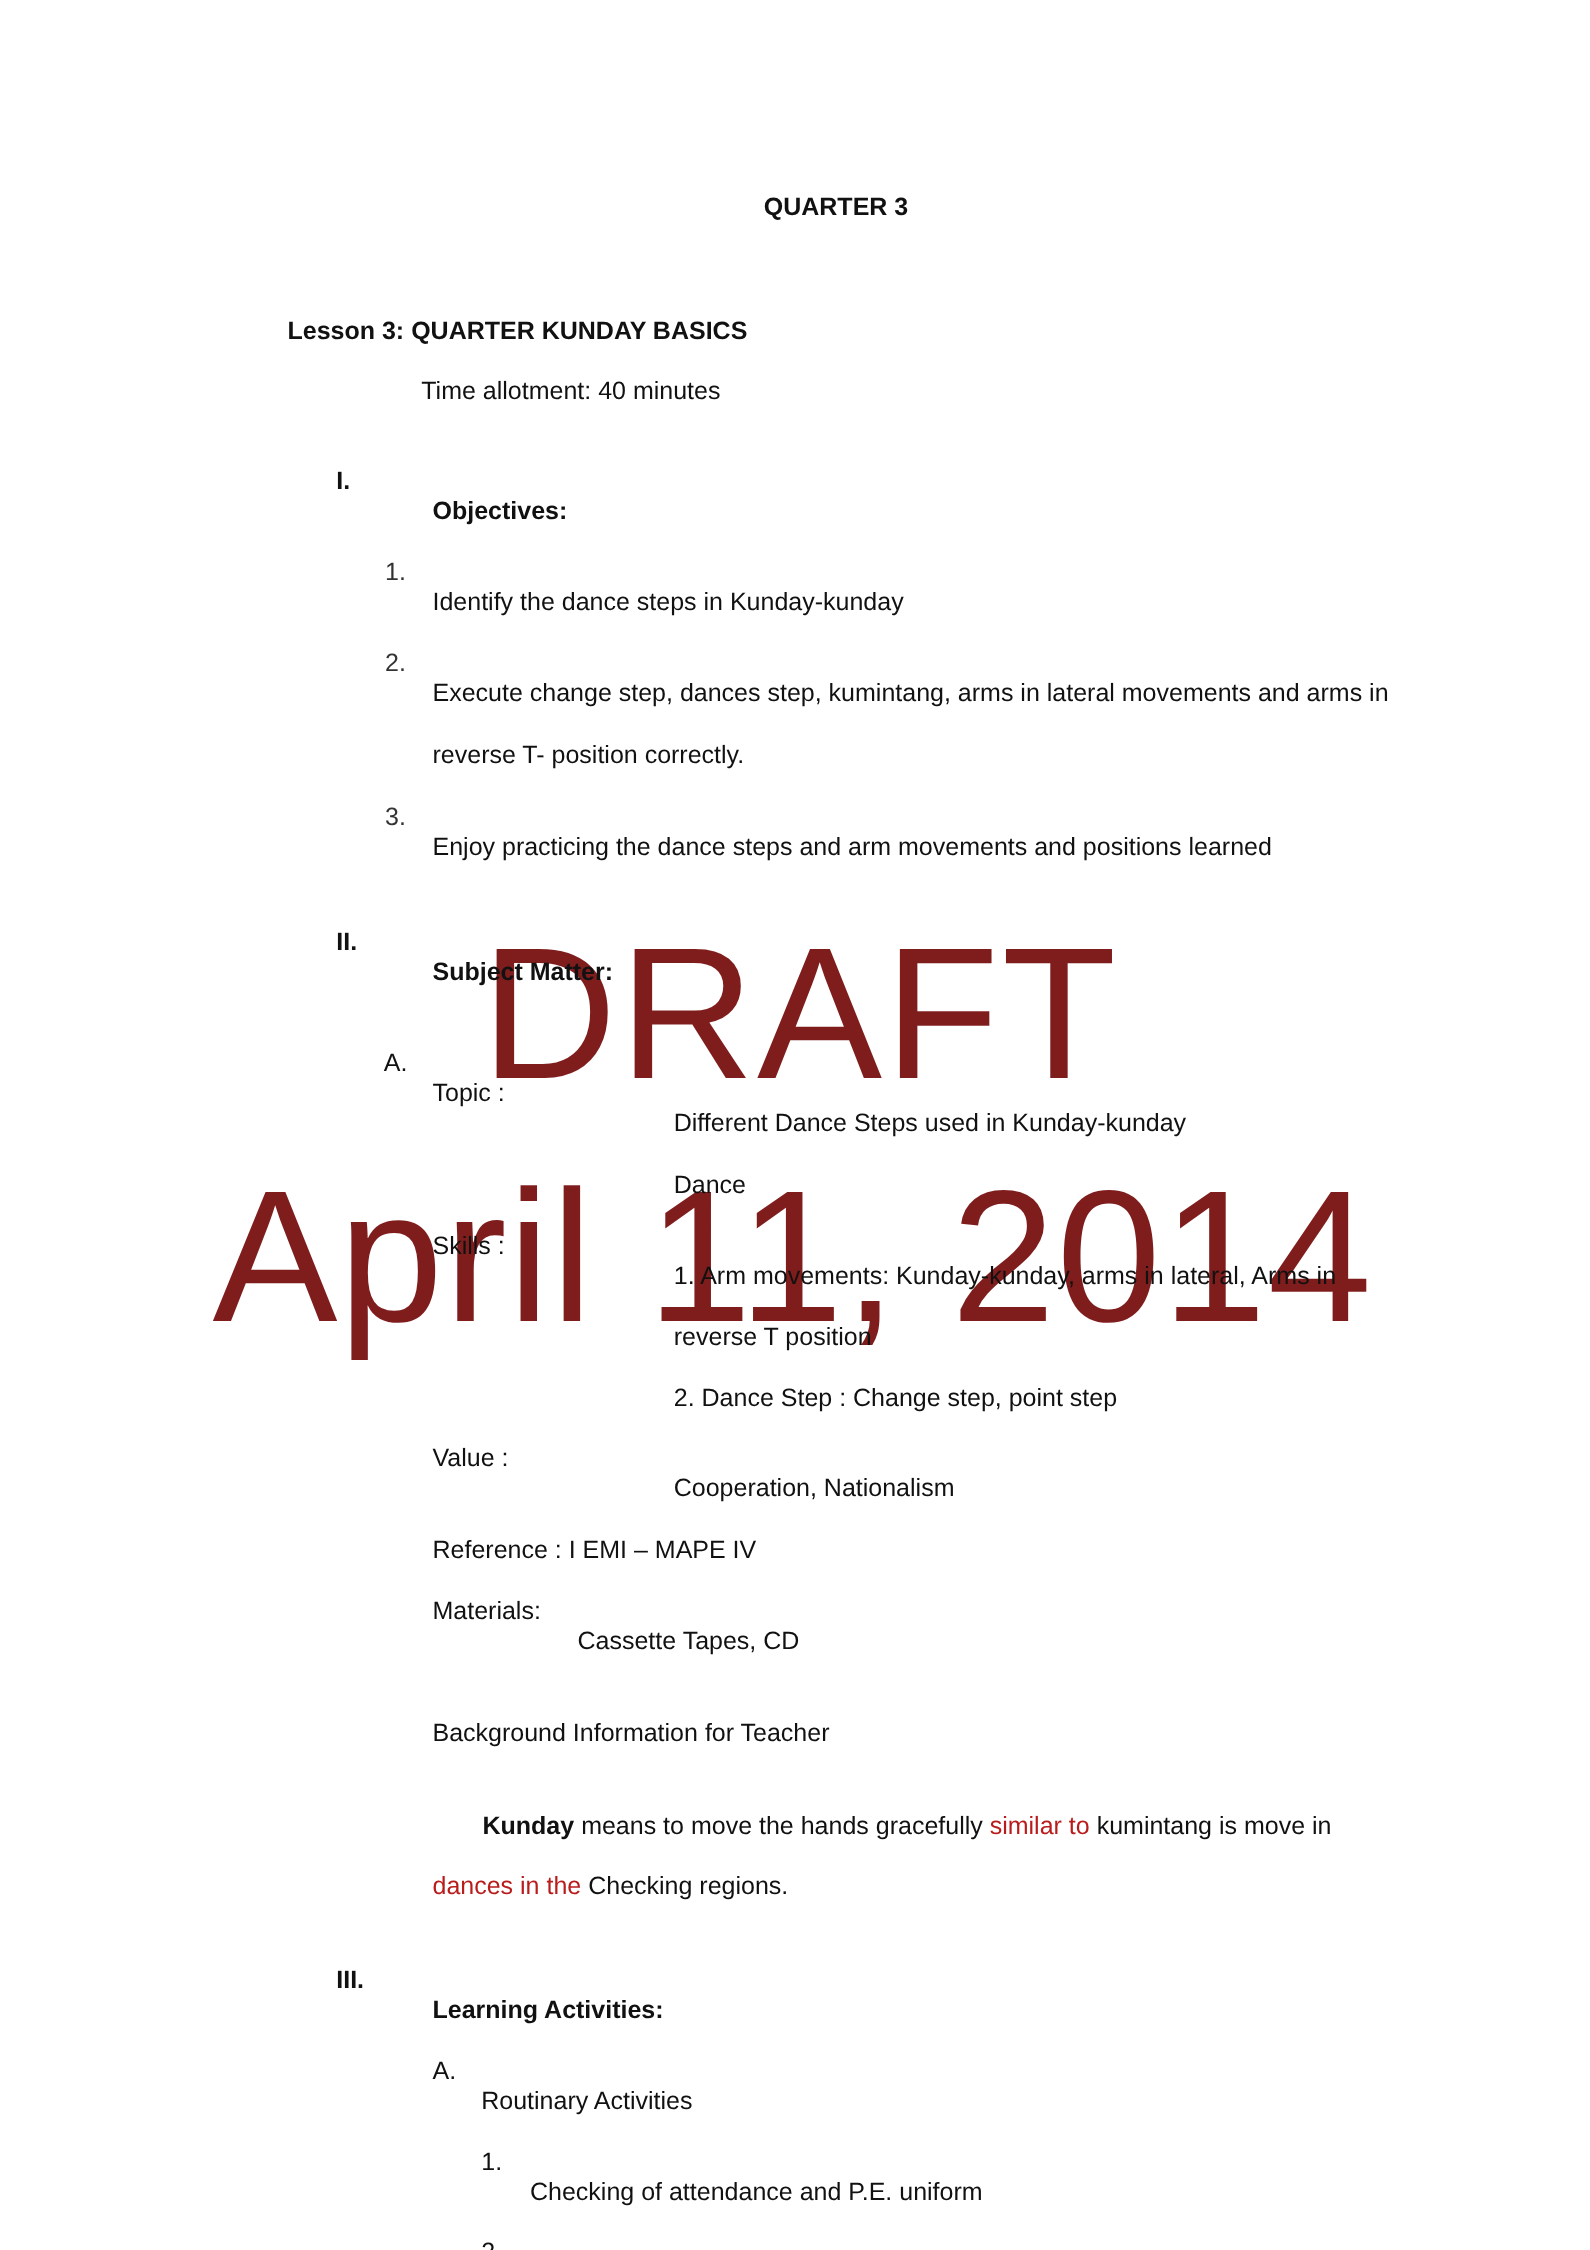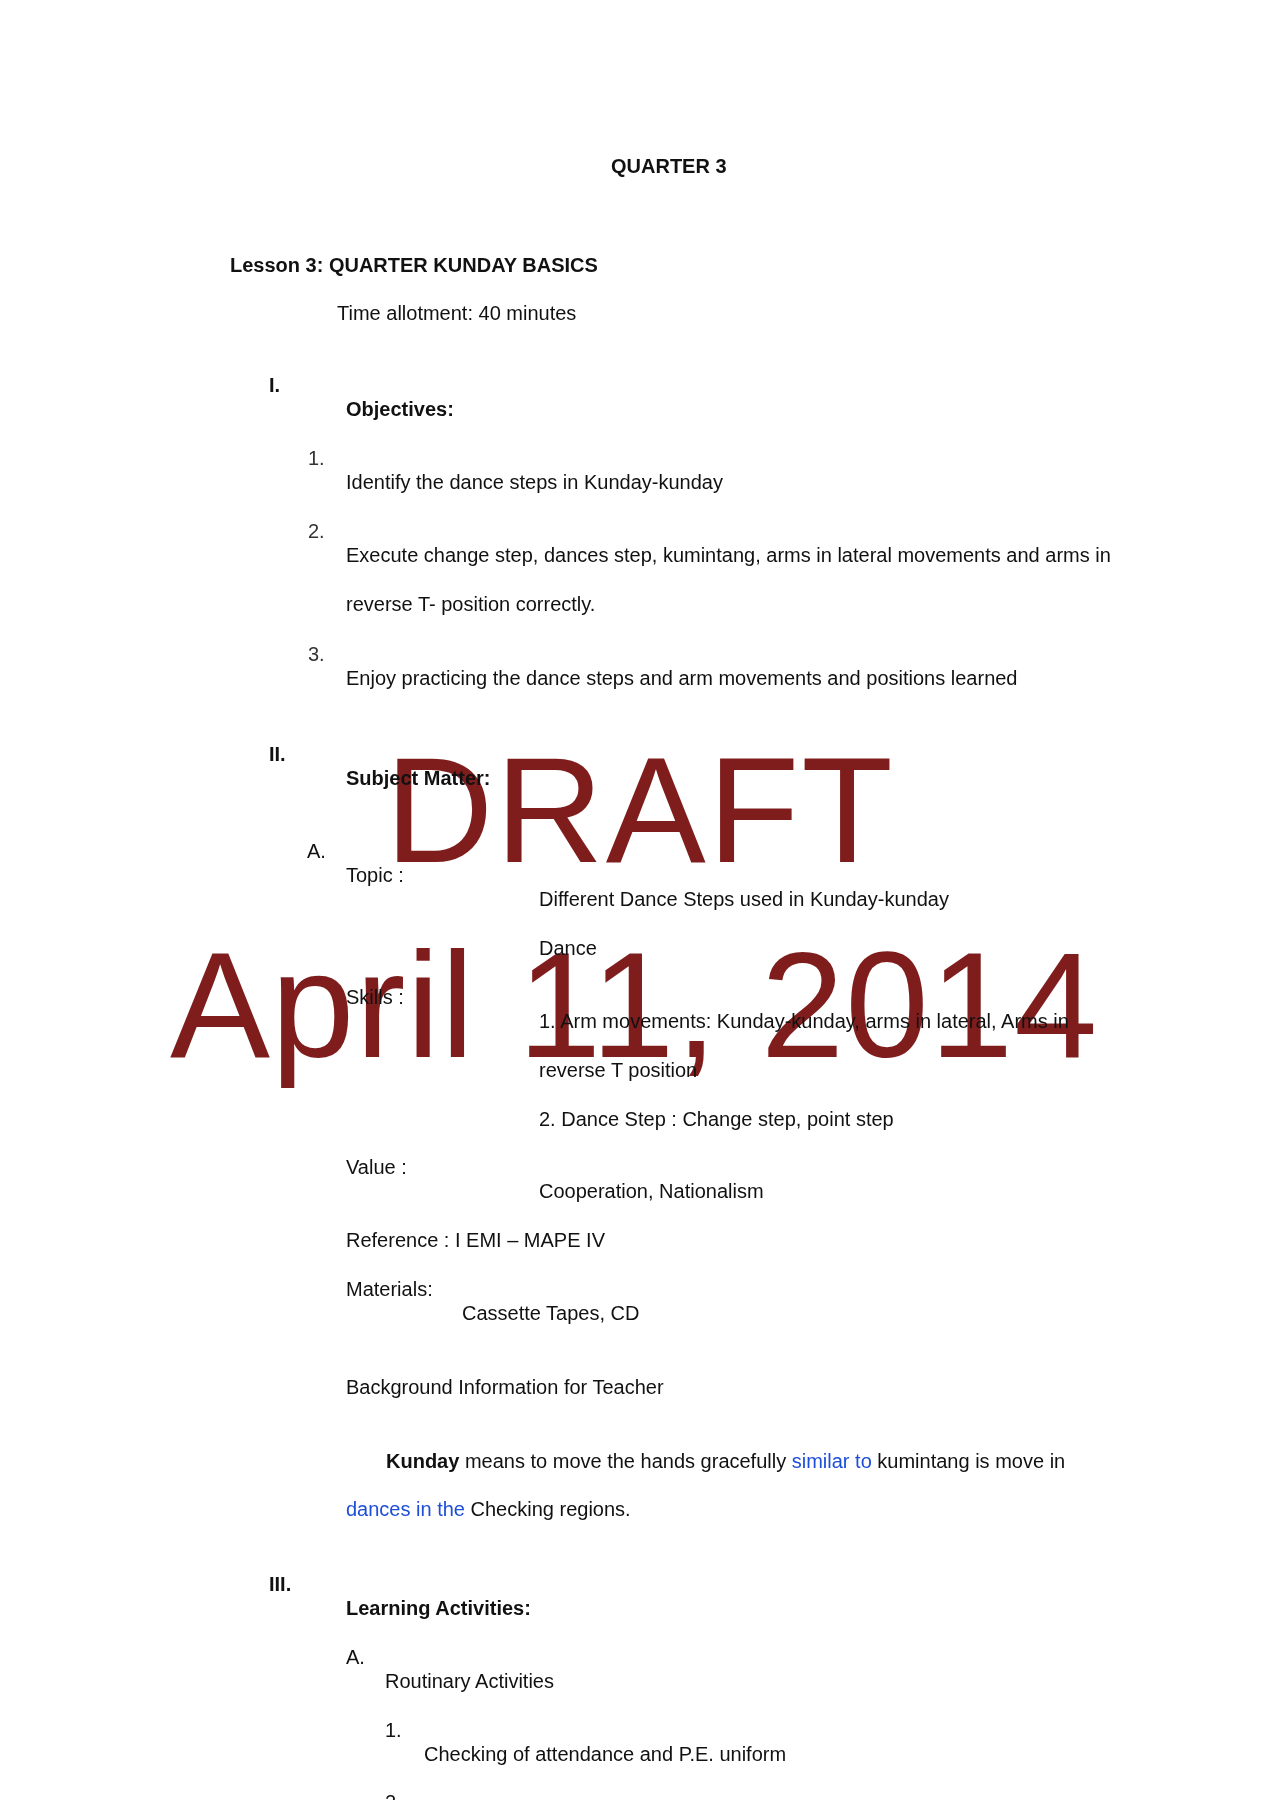--- a/index.html
+++ b/index.html
@@ -1,21 +1,21 @@
 <!DOCTYPE html>
 <html><head>
   <meta charset="utf-8">
   <style>
     html, body { margin: 0; padding: 0; background: #ffffff; }
     body { width: 1272px; height: 1800px; position: relative; overflow: hidden;
       font-family: "Liberation Sans", sans-serif; color: #111; font-size: 20px; }
     .abs { position: absolute; white-space: nowrap; line-height: 24px; }
     .bold { font-weight: bold; }
     .ital { }
-    .red { color: #1d4ed8; }
+    .red { color: #b91c1c; }
     .wm { position: absolute; color: #7f1d1d; font-family: "Liberation Sans", sans-serif;
       white-space: nowrap; z-index: 0; line-height: 1; }
     .txt { position: relative; z-index: 1; }
     .num-light { color: #333; }
   </style>
 </head>
 <body>
 
 <div class="wm" style="left:385px; top:735px; font-size:150px; letter-spacing:2px;">DRAFT</div>
 <div class="wm" style="left:158px; top:930px; font-size:150px; letter-spacing:1px;margin-left:12px;">April 11, 2014</div>

